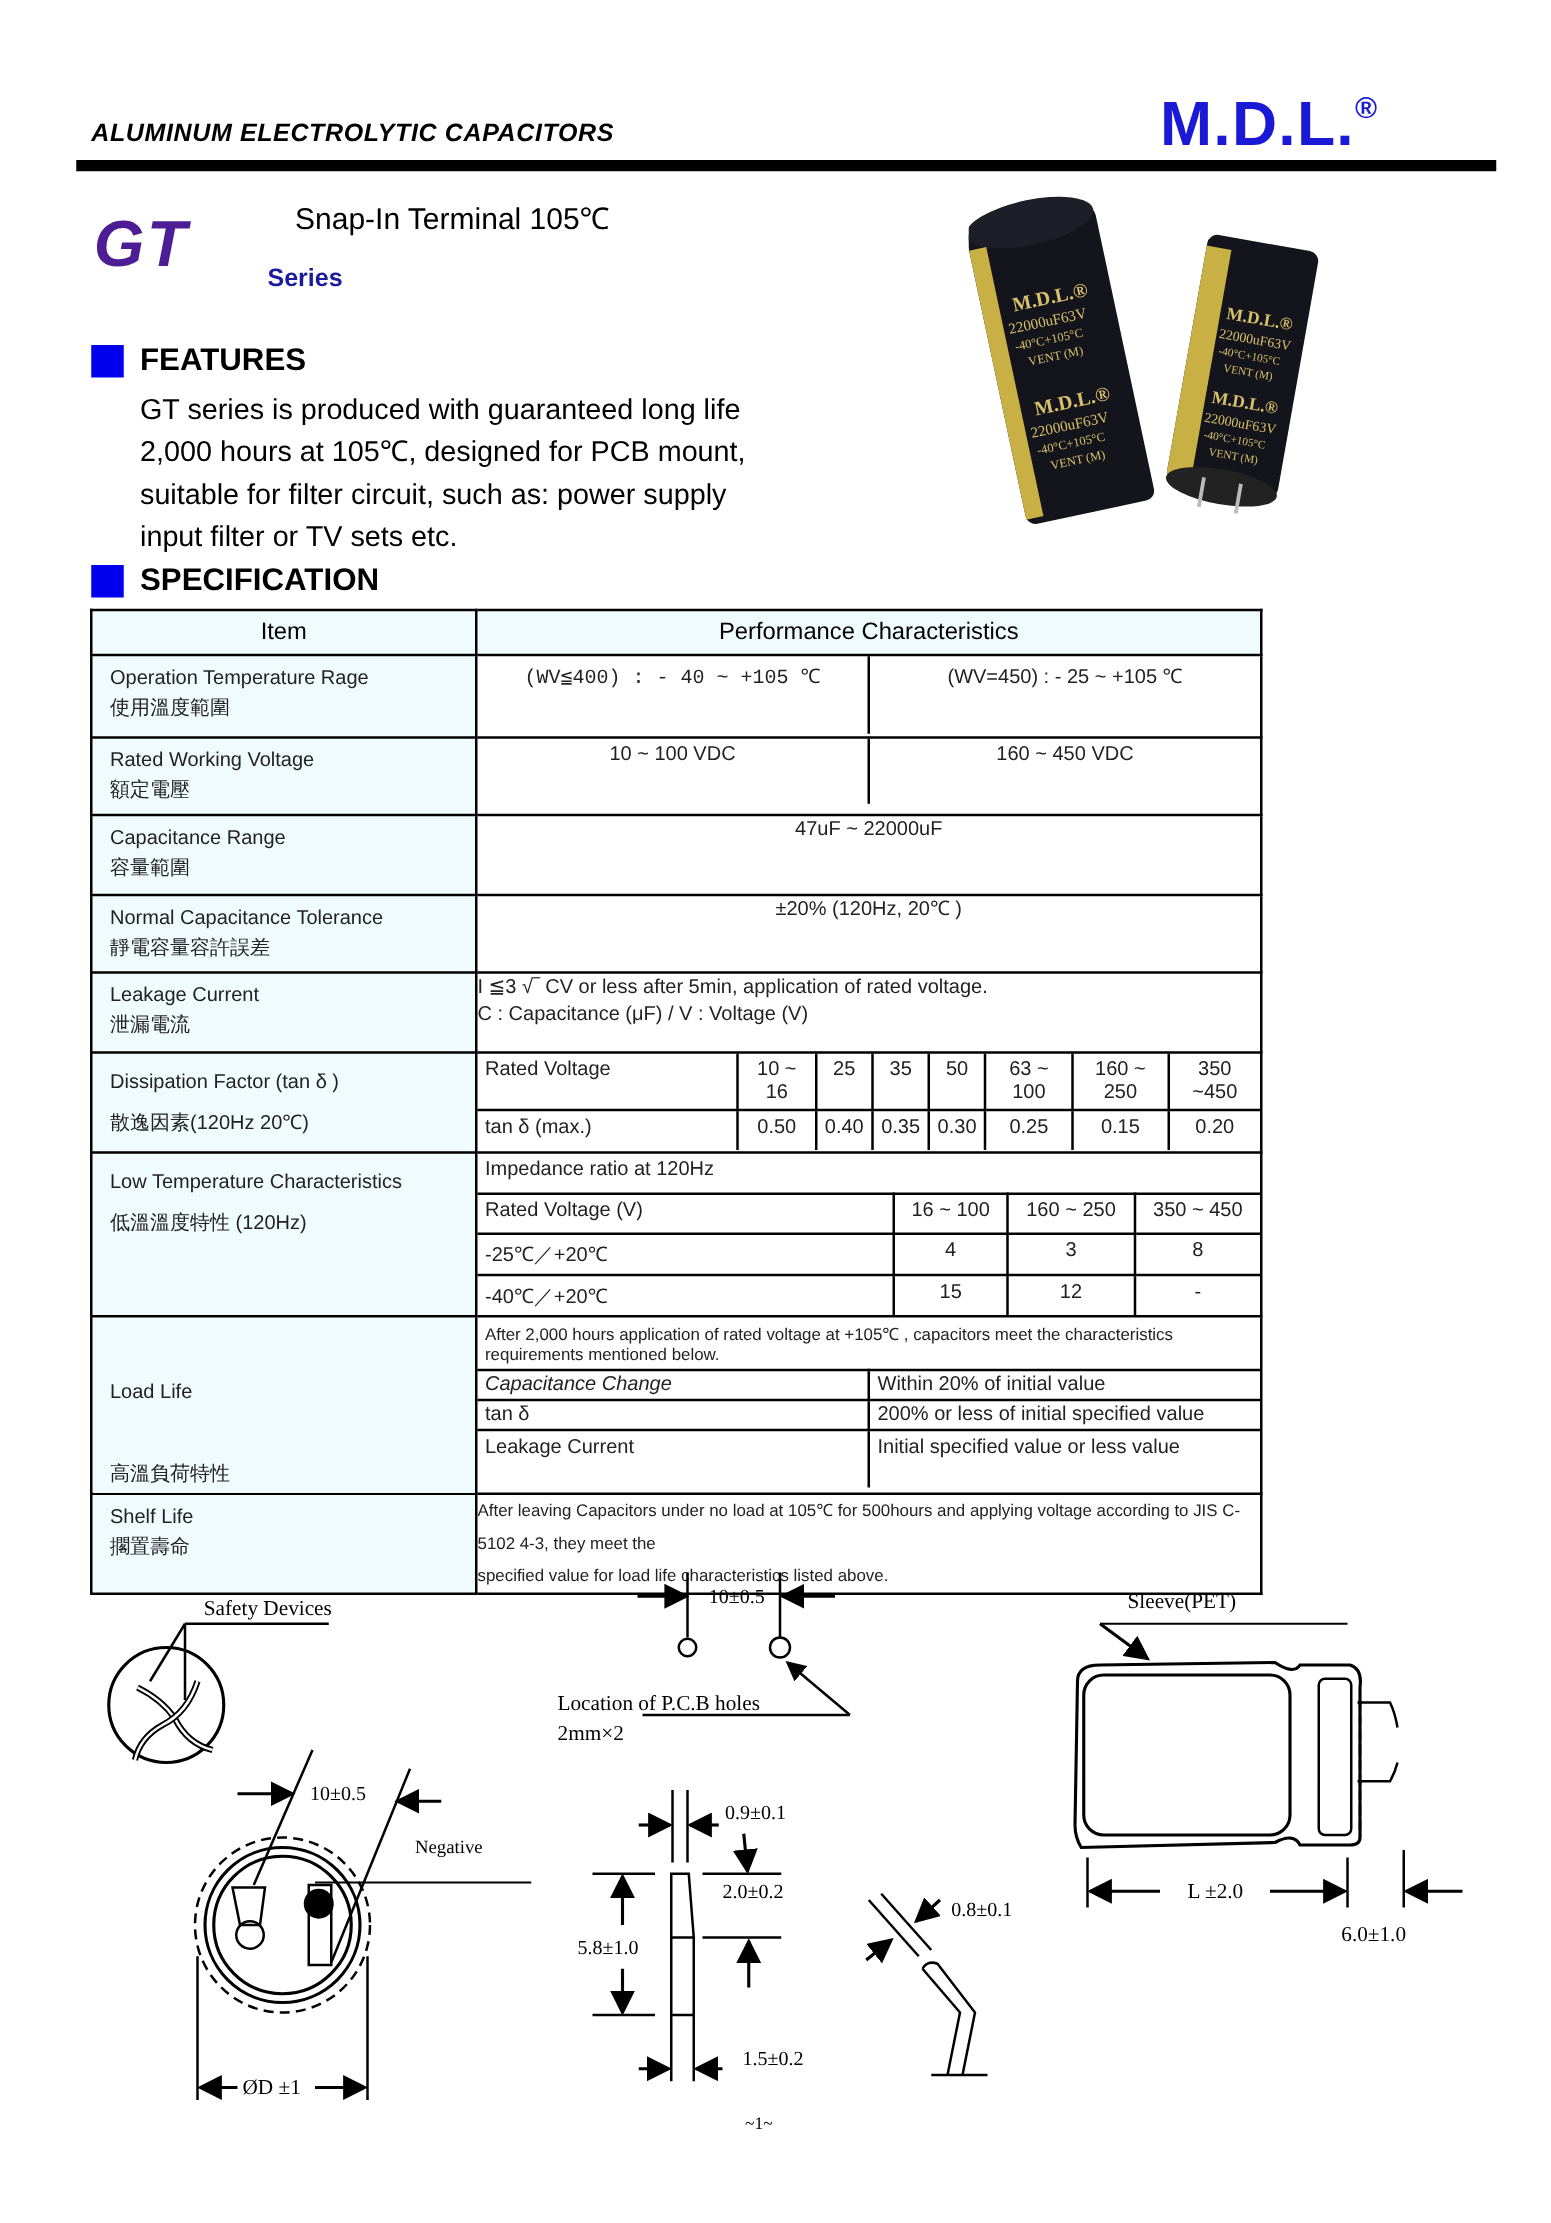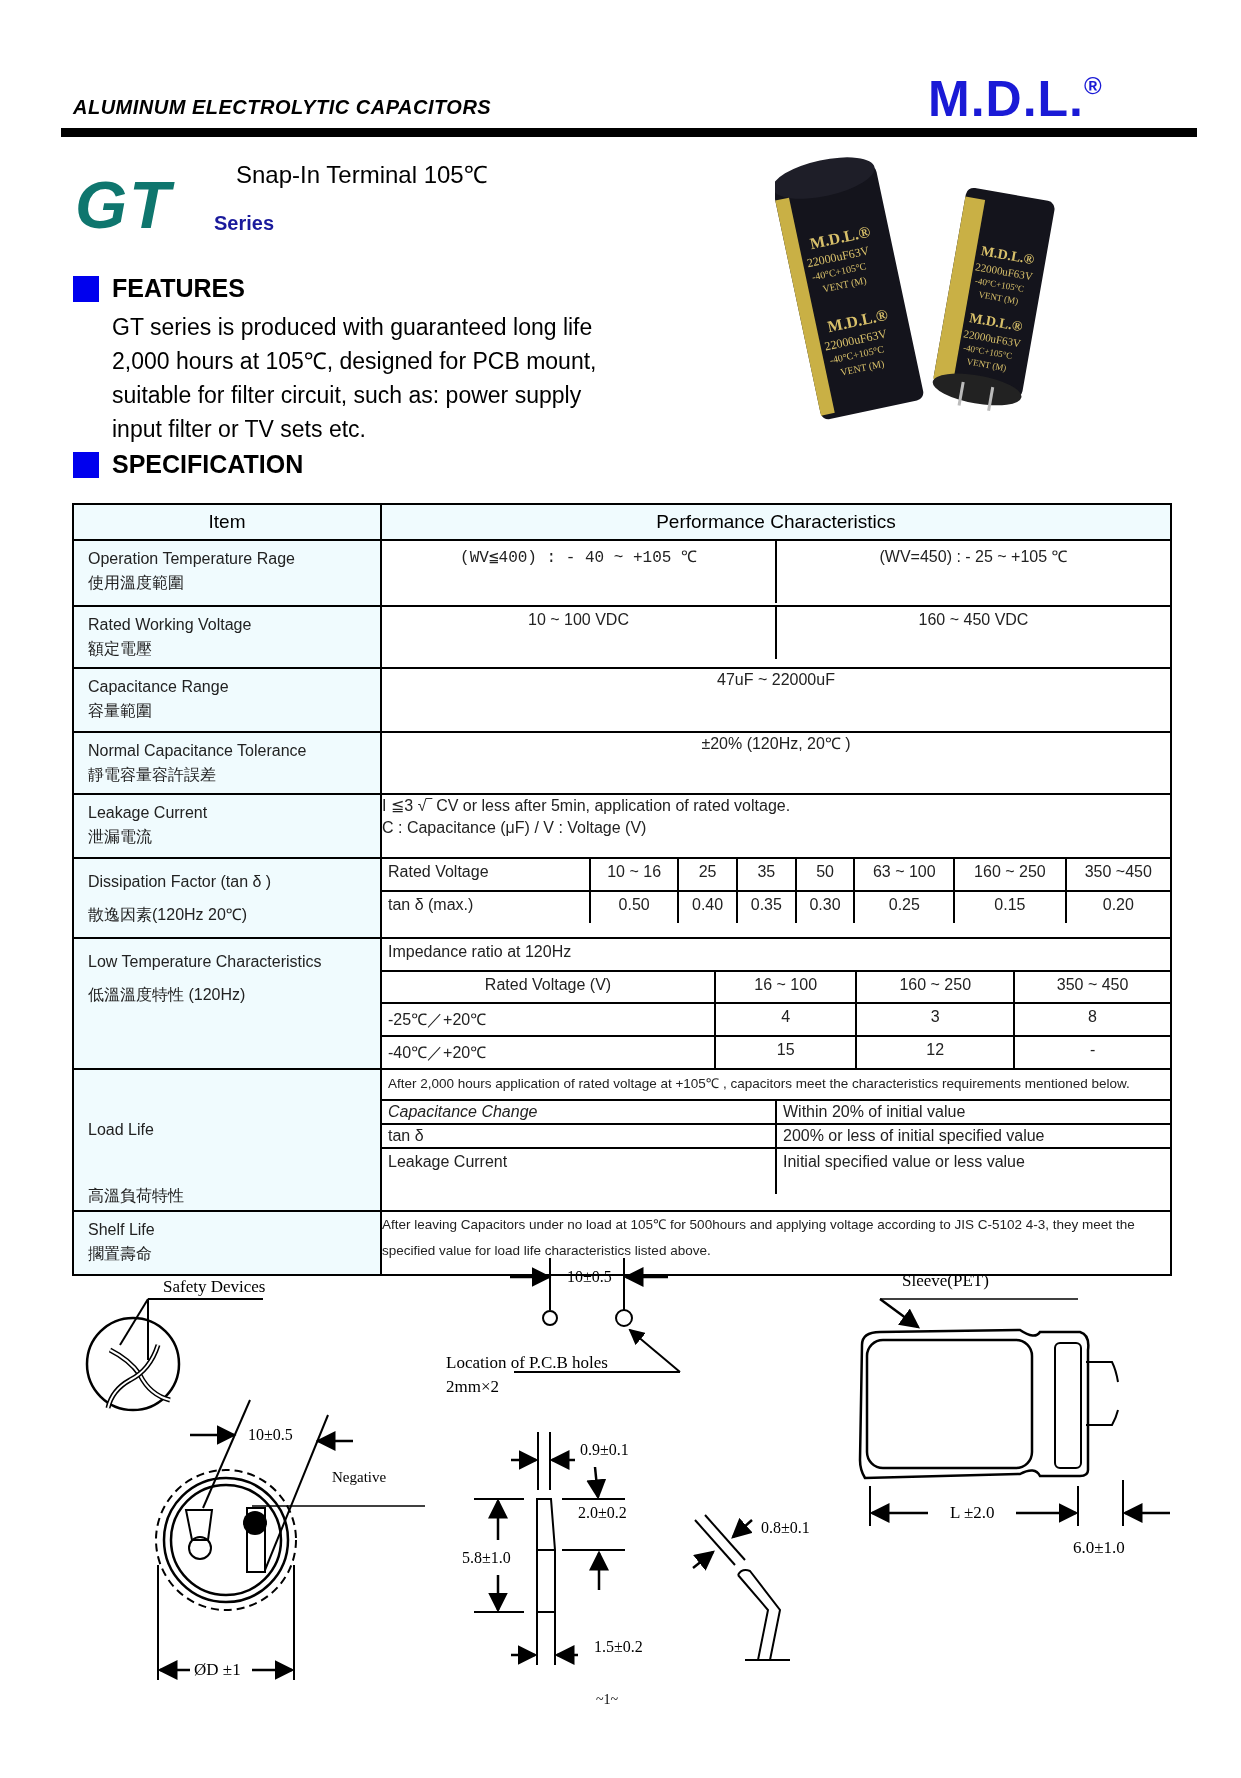--- a/index.html
+++ b/index.html
@@ -2,29 +2,29 @@
 <html><head>
 <meta charset="utf-8">
 <style>
   html, body { margin:0; padding:0; background:#fff; }
   body { width:1241px; height:1778px; position:relative; font-family:"Liberation Sans", sans-serif; color:#000; overflow:hidden; }
   .abs { position:absolute; }
   #hdr-title { left:73px; top:96px; font-size:20px; font-weight:bold; font-style:italic; letter-spacing:0.5px; }
   #brand { left:928px; top:70px; font-size:50px; font-weight:bold; color:#1a1ad6; letter-spacing:1px; }
   #brand sup { font-size:24px; position:relative; top:-4px; }
   #rule { left:61px; top:128px; width:1136px; height:9px; background:#000; }
-  #series-code { left:75px; top:166px; font-size:67px; font-weight:bold; font-style:italic; color:#0f766e; letter-spacing:2px; }
+  #series-code { left:75px; top:166px; font-size:52px; font-weight:bold; font-style:italic; color:#4c1d95; letter-spacing:2px; }
   #series-label { left:214px; top:212px; font-size:20px; font-weight:bold; color:#1a1a9c; }
   #subtitle { left:236px; top:157px; font-size:24px; }
   .sec-head { font-size:25px; font-weight:bold; }
   .sec-sq { width:26px; height:26px; background:#0000ee; }
   #features-body { left:112px; top:310px; font-size:23px; line-height:34px; width:560px; }
   #photo { left:775px; top:148px; width:290px; height:285px; }
 
-  table.spec { position:absolute; left:72px; top:503px; width:1100px; border-collapse:collapse; font-size:16px; color:#222; }
+  table.spec { position:absolute; left:72px; top:487px; width:938px; border-collapse:collapse; font-size:16px; color:#222; }
   table.spec td { border:2px solid #000; padding:0; vertical-align:top; }
   table.spec td.item { background:#f0fbfe; width:278px; padding:6px 14px; line-height:24px; }
   table.spec tr.head td { background:#f0fbfe; text-align:center; font-size:19px; padding:6px 0; color:#000; }
   .cell { padding:6px 8px; line-height:22px; }
   .center { text-align:center; }
   table.inner { width:100%; border-collapse:collapse; }
   table.inner td { border:0; border-right:2px solid #000; border-bottom:2px solid #000; padding:4px 6px; }
   table.inner tr:last-child td { border-bottom:0; }
   table.inner td:last-child { border-right:0; }
   .small { font-size:13.5px; }
@@ -192,21 +192,21 @@
       <div style="line-height:33px;">Low Temperature Characteristics</div>
       <div style="line-height:33px;">低溫溫度特性 (120Hz)</div>
     </td>
     <td>
       <table class="inner">
         <tbody>
               <tr style="height:32px;padding-left:34px;">
                 <td colspan="4">Impedance ratio at 120Hz</td>
               </tr>
         <tr style="height:32px;">
-          <td style="width:320px;text-align:center;">Rated Voltage (V)</td>
+          <td style="width:320px;">Rated Voltage (V)</td>
           <td class="center">16 ~ 100</td>
           <td class="center">160 ~ 250</td>
           <td class="center">350 ~ 450</td>
         </tr>
         <tr style="height:24px;">
           <td>-25℃／+20℃</td>
           <td class="center">4</td>
           <td class="center">3</td>
           <td class="center">8</td>
         </tr>

